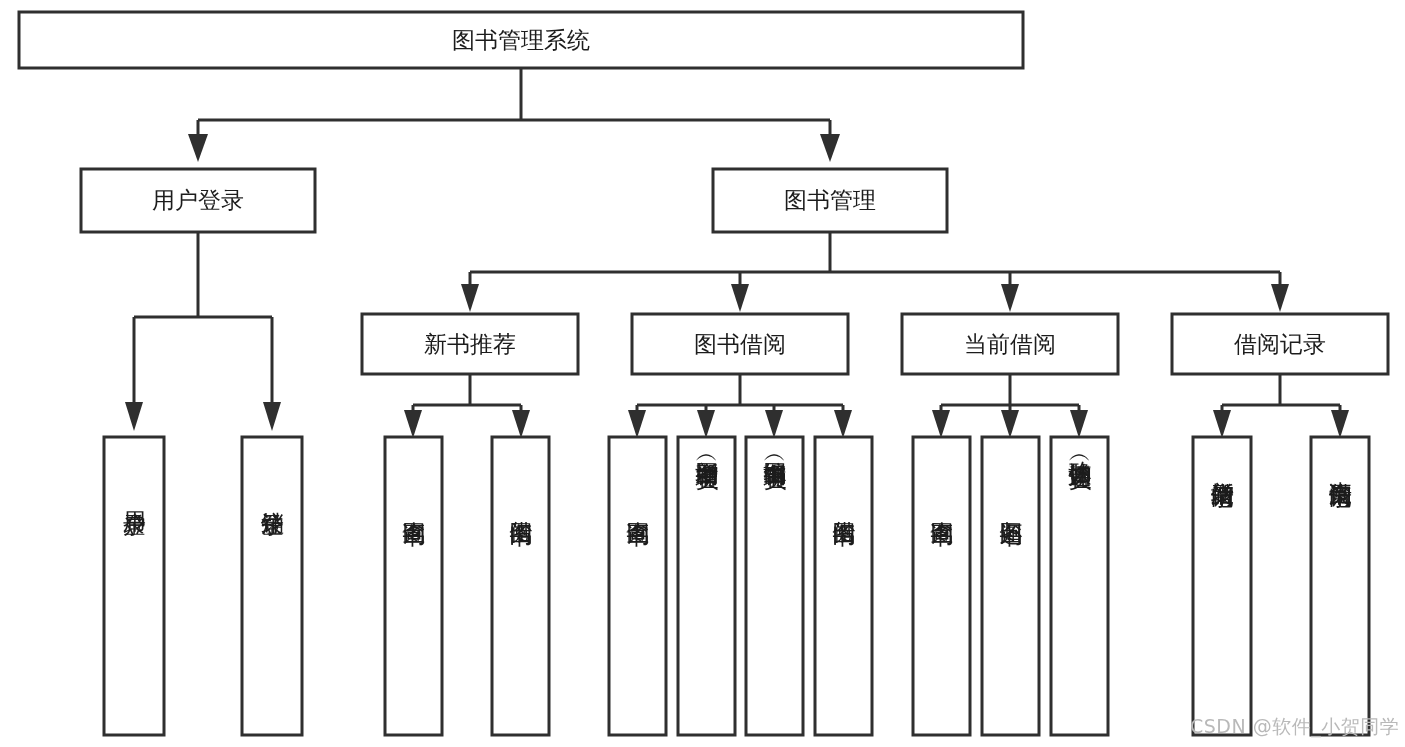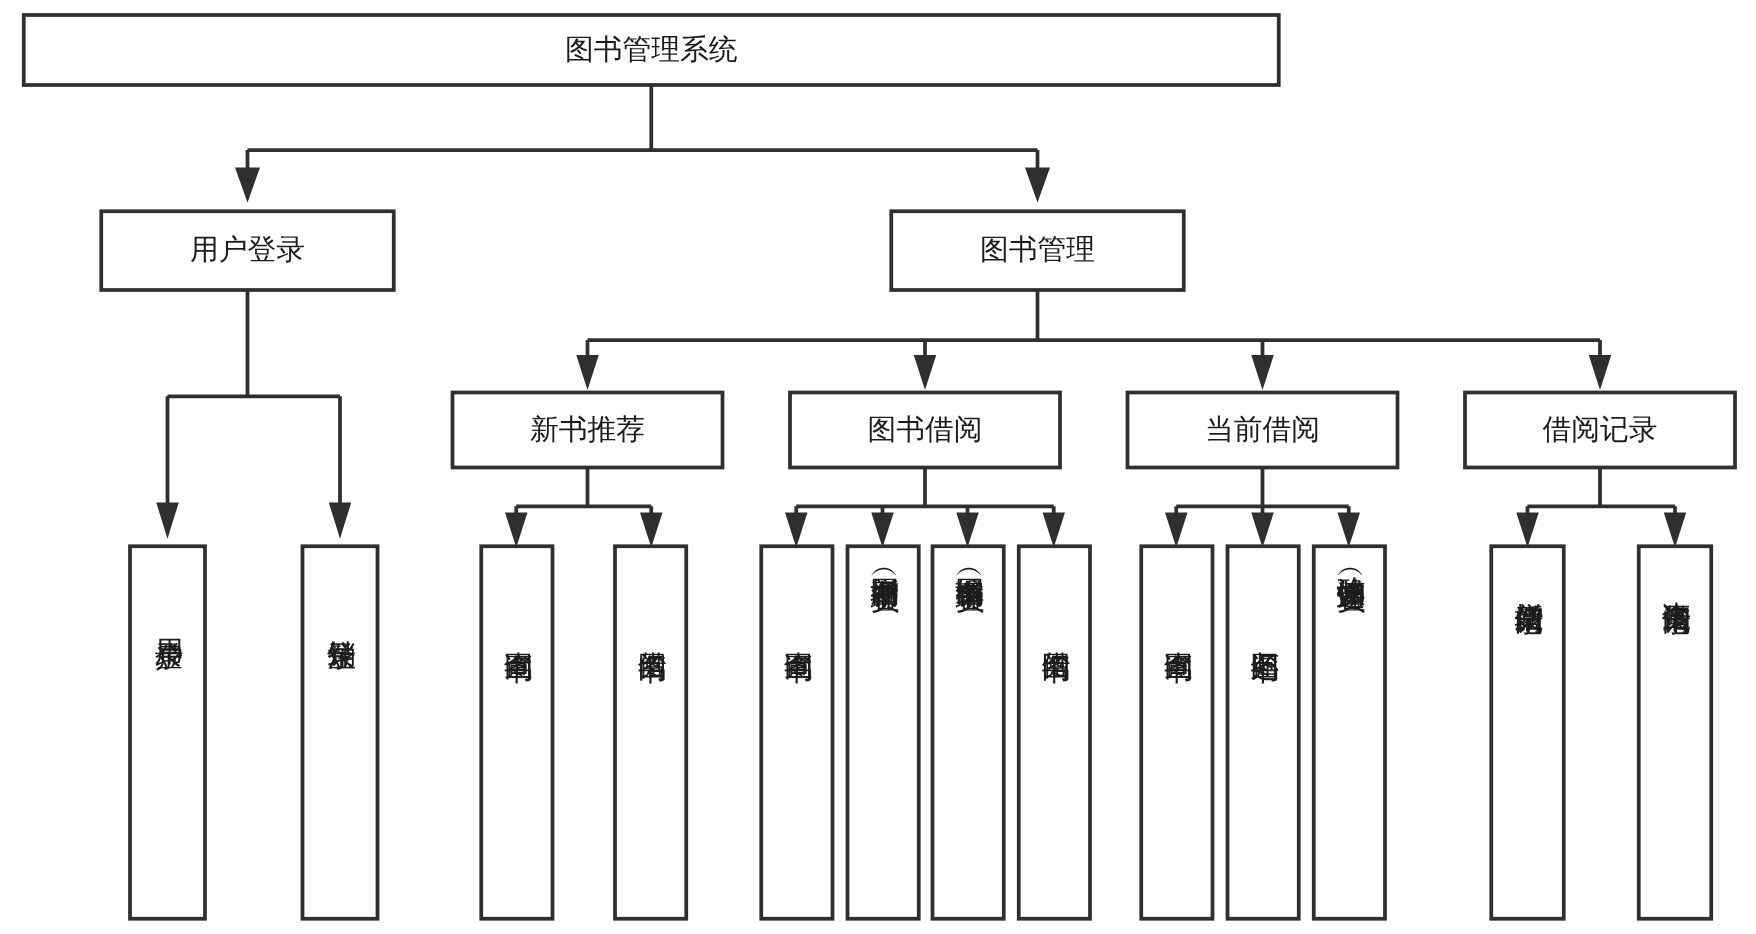--- a/index.html
+++ b/index.html
@@ -259,13 +259,14 @@
     <span class="leaf-label">确认归还（管理员）</span>
   </div>
 
   <div class="leaf-label-wrap" style="left:1193px; top:463px; width:58px; height:270px;">
     <span class="leaf-label">新增借阅记录</span>
   </div>
   <div class="leaf-label-wrap" style="left:1311px; top:463px; width:58px; height:270px;">
     <span class="leaf-label">查询借阅记录</span>
   </div>
 
+  <div class="watermark" style="left:1190px; top:714px;">CSDN @软件_小贺同学</div>
 </div>
 
 </body></html>

